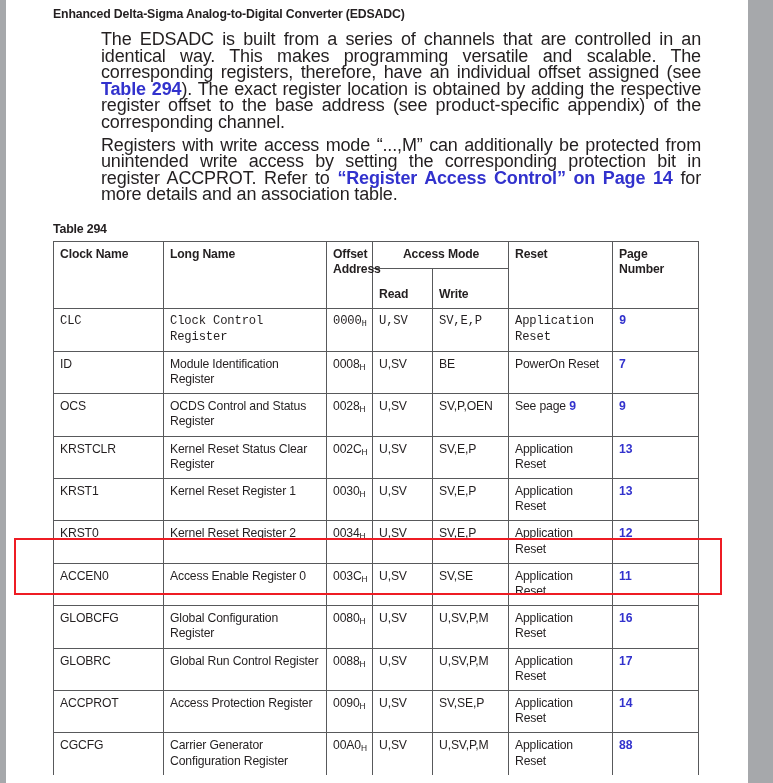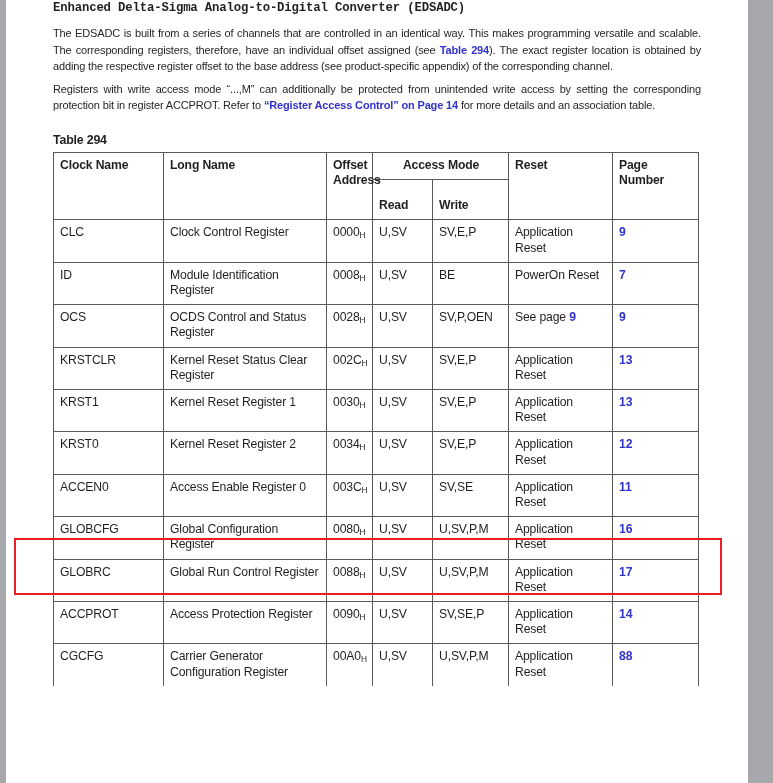--- a/index.html
+++ b/index.html
@@ -29,39 +29,39 @@
   .doc {
     position: absolute;
     left: 53px; top: 0;
     width: 648px;
     color: #231f20;
   }
   .running-head {
     font-size: 12.3px;
     font-weight: bold;
     letter-spacing: -0.15px;
-    padding-top: 0;
+    padding-top: 6px;
     line-height: 16px;
-    font-family: Liberation Mono, monospace;
   }
   .sec-heading {
     margin-top: 20px;
     font-size: 15.5px;
     font-weight: bold;
     letter-spacing: -0.2px;
     display: flex;
     line-height: 20px;
   }
   .sec-num { width: 74px; flex: none; }
   .para {
-    font-size: 11px;
+    font-size: 18px;
     line-height: 16.6px;
     letter-spacing: -0.15px;
     margin-top: 9px;
     text-align: justify;
+    margin-left: 48px;
   }
   .para.tight { margin-top: 6px; }
   .lnk { color: #3232cd; font-weight: bold; }
   .tbl-caption {
     margin-top: 19px;
     font-size: 12.4px;
     font-weight: bold;
     letter-spacing: -0.2px;
     display: flex;
   }
@@ -93,21 +93,21 @@
     text-align: left;
   }
   table.reg thead th {
     font-weight: bold;
     border-top: 1.6px solid #58595b;
     border-bottom: none;
   }
   thead tr.h2 th { padding-top: 18px; }
   thead tr.h1 th.span-am { border-bottom: 1.1px solid #58595b; text-align: center; }
   tbody tr td { border-top: 1.1px solid #58595b; }
-  tbody tr:first-child td { border-top: 1.6px solid #58595b; }
+  tbody tr:first-child td { border-top: 1.6px solid #58595b; font-family: Liberation Mono, monospace; }
   .pg { color: #3232cd; font-weight: bold; }
   .sub { font-size: 8.4px; vertical-align: baseline; position: relative; top: 2px; }
 
   
   .hl-box {
     position: absolute;
     left: 14px; top: 538px;
     width: 708px; height: 57px;
     border: 2.6px solid #ee1c24;
     pointer-events: none;

